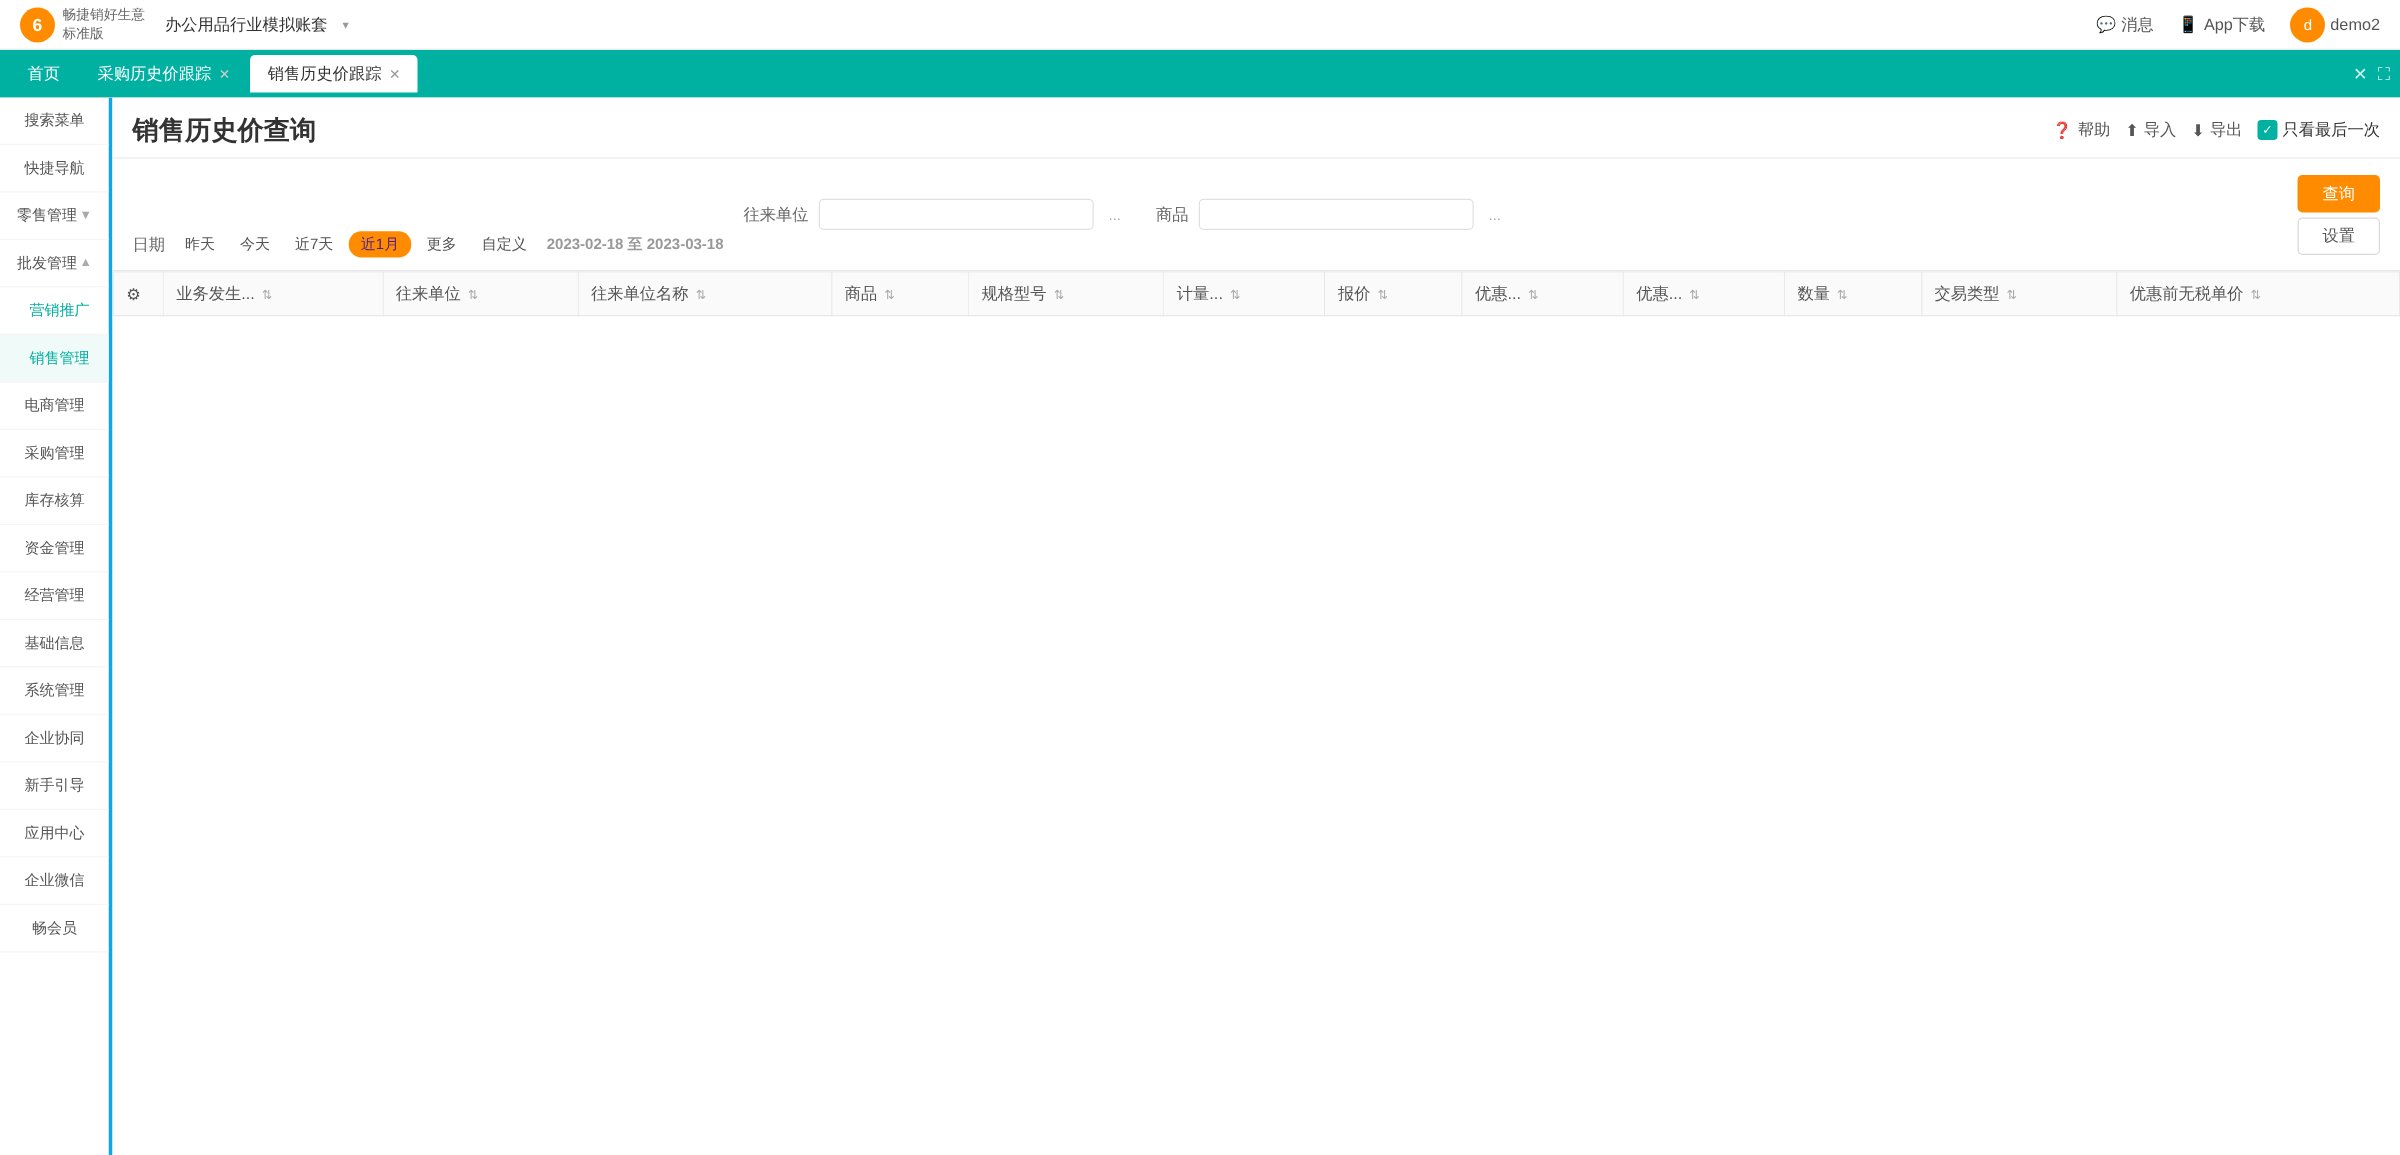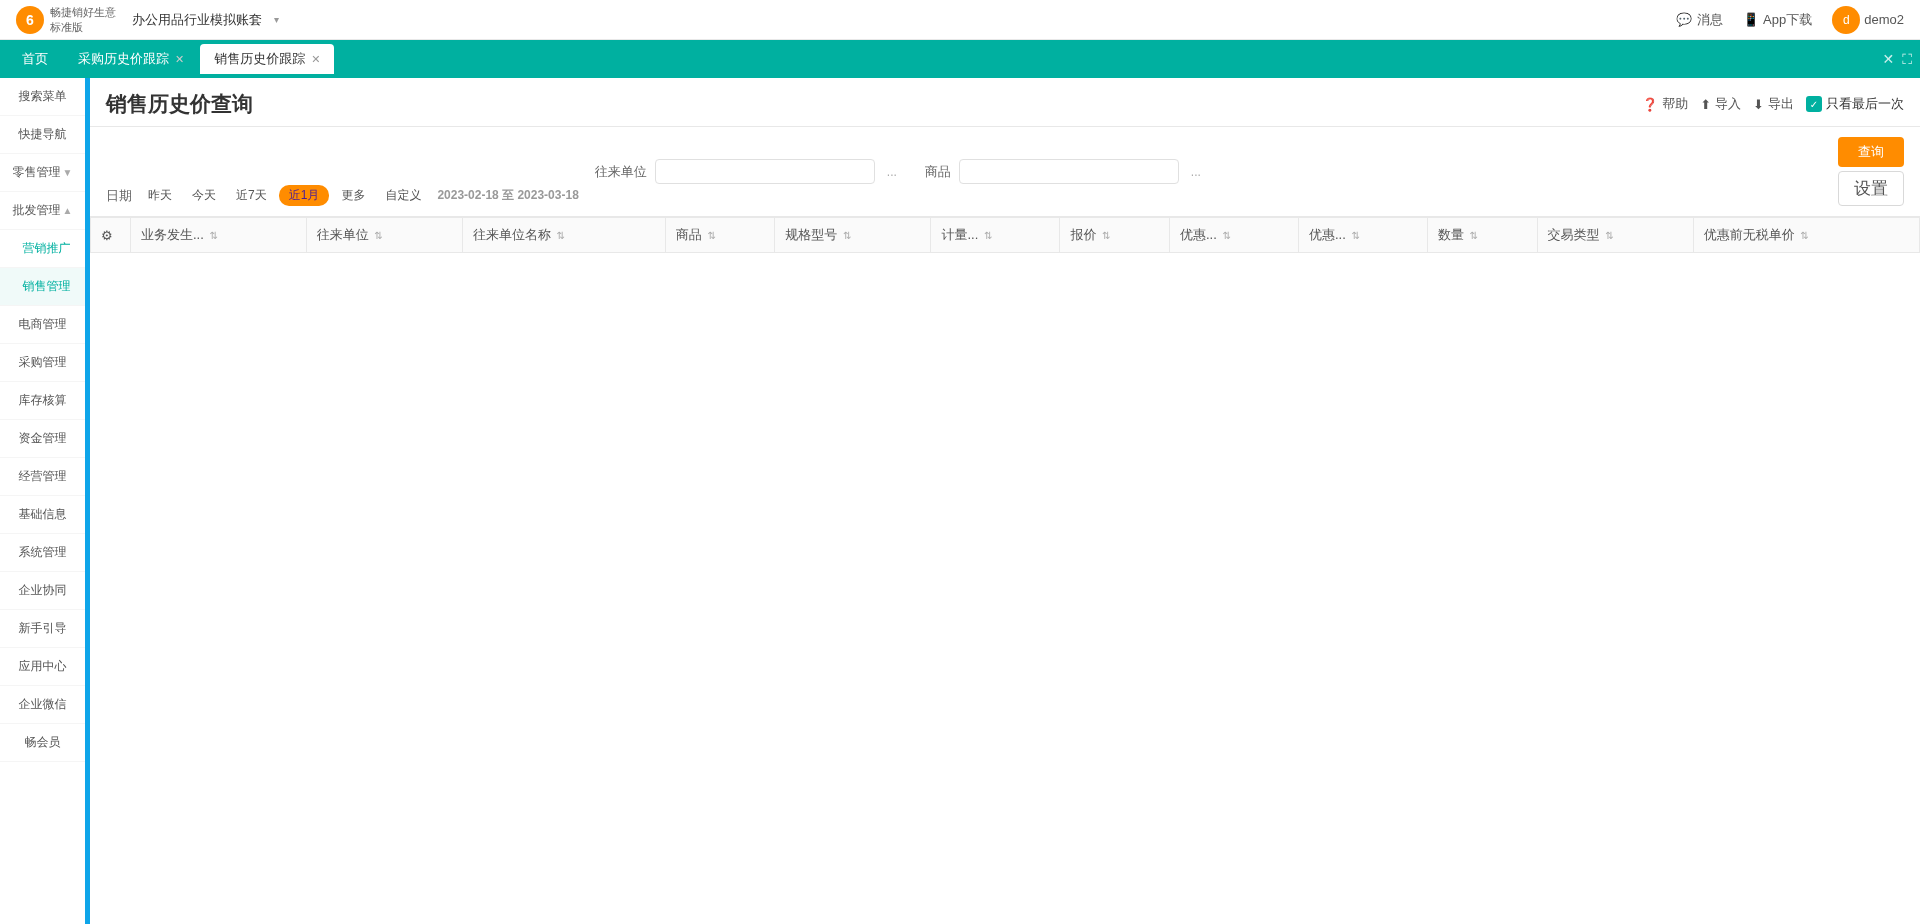--- a/index.html
+++ b/index.html
@@ -24,21 +24,21 @@
     .tab-close { font-size: 11px; color: #ccc; cursor: pointer; }
     .tab.active .tab-close { color: #999; }
     .tab-home { color: #fff; background: transparent; }
     .window-controls { margin-left: auto; display: flex; gap: 8px; align-items: center; }
     .win-btn { color: #fff; font-size: 14px; cursor: pointer; opacity: 0.8; }
 
     
     .main-layout { display: flex; flex: 1; overflow: hidden; }
 
     
-    .sidebar { width: 90px; background: #fff; border-right: 5px solid #0ea5e9; display: flex; flex-direction: column; flex-shrink: 0; overflow-y: auto; }
+    .sidebar { width: 90px; background: #fff; border-right: 3px solid #0ea5e9; display: flex; flex-direction: column; flex-shrink: 0; overflow-y: auto; }
     .sidebar-item { padding: 10px 4px; text-align: center; font-size: 12px; color: #555; cursor: pointer; border-bottom: 1px solid #f5f5f5; }
     .sidebar-item.has-arrow { display: flex; align-items: center; justify-content: center; gap: 2px; }
 
     
     .content { flex: 1; display: flex; flex-direction: column; overflow: hidden; background: #fff; }
 
     
     .page-header { padding: 12px 16px 8px; border-bottom: 1px solid #e8e8e8; display: flex; align-items: center; justify-content: space-between; flex-shrink: 0; background: #fff; }
     .page-title { font-size: 21px; font-weight: bold; color: #333; }
     .header-actions { display: flex; align-items: center; gap: 12px; }
@@ -51,21 +51,21 @@
     .filter-group { display: flex; align-items: center; gap: 8px; margin-top: 48px; }
     .filter-label { color: #666; font-size: 13px; white-space: nowrap; }
     .date-options { display: flex; align-items: center; gap: 4px; }
     .date-btn { padding: 2px 8px; font-size: 12px; color: #555; cursor: pointer; border-radius: 3px; }
     .date-btn.active { background: #ff8c00; color: #4c1d95; border-radius: 10px; padding: 2px 10px; }
     .date-range { font-size: 12px; color: #999; font-weight: bold; }
     .filter-input-group { display: flex; align-items: center; gap: 8px; flex: 1; }
     .filter-input { border: 1px solid #e0e0e0; border-radius: 4px; padding: 4px 8px; font-size: 13px; width: 200px; color: #333; outline: none; }
     .input-ellipsis { color: #aaa; font-size: 12px; margin-left: 4px; }
     .query-btn { padding: 6px 20px; background: #ff8c00; color: #fff; border: none; border-radius: 4px; font-size: 13px; cursor: pointer; }
-    .settings-btn { padding: 5px 12px; background: #fff; color: #555; border: 1px solid #d9d9d9; border-radius: 4px; font-size: 17px; cursor: pointer; }
+    .settings-btn { padding: 5px 12px; background: #fff; color: #555; border: 1px solid #d9d9d9; border-radius: 4px; font-size: 13px; cursor: pointer; }
 
     
     .table-container { flex: 1; overflow: auto; }
     .data-table { width: 100%; border-collapse: collapse; font-size: 13px; }
     .data-table th { background: #fafafa; border: 1px solid #e8e8e8; padding: 8px 10px; text-align: left; color: #555; font-weight: normal; white-space: nowrap; position: sticky; top: 0; z-index: 1; }
     .data-table th .sort-icon { color: #aaa; font-size: 10px; margin-left: 2px; }
     .th-settings { background: #fafafa; border: 1px solid #e8e8e8; padding: 8px 10px; text-align: center; width: 40px; position: sticky; top: 0; z-index: 1; }
 
     
     .empty-state { display: flex; flex-direction: column; align-items: center; justify-content: center; padding: 80px 20px; }

